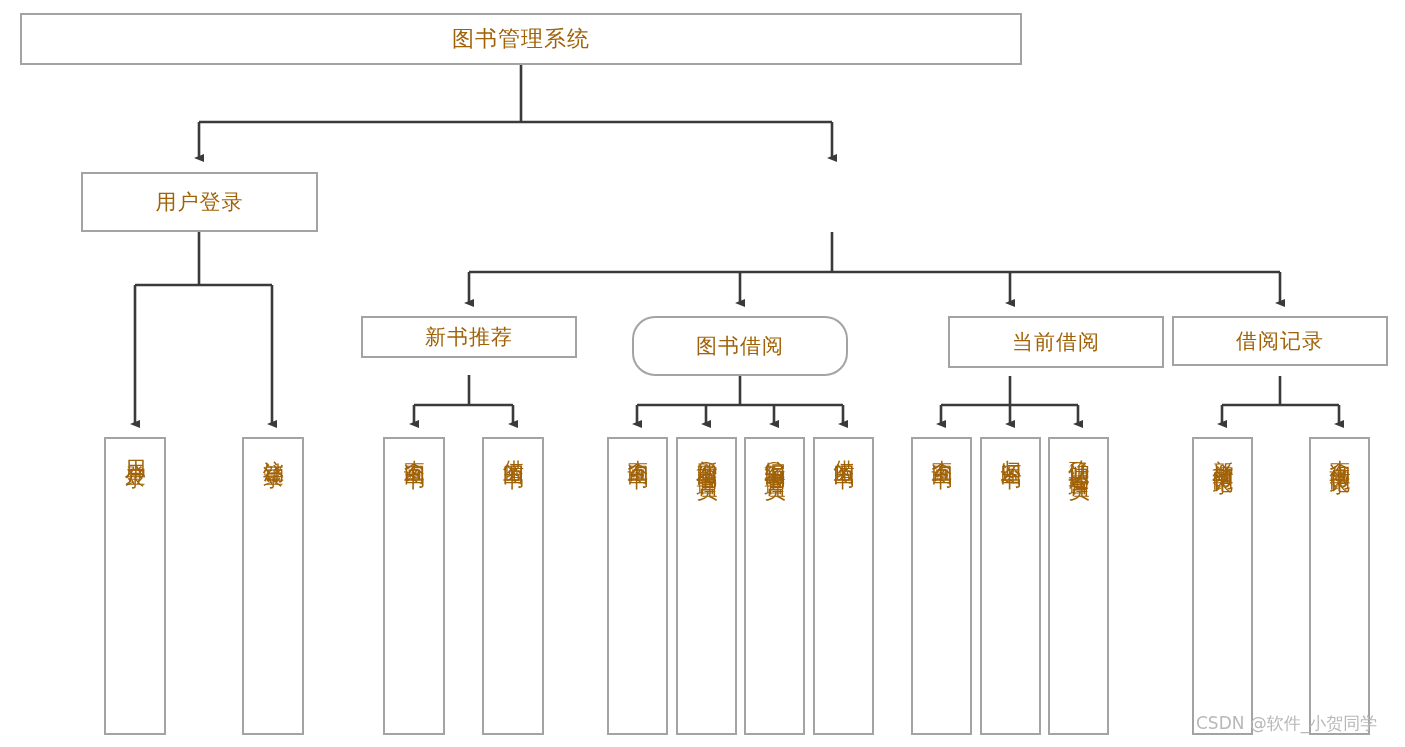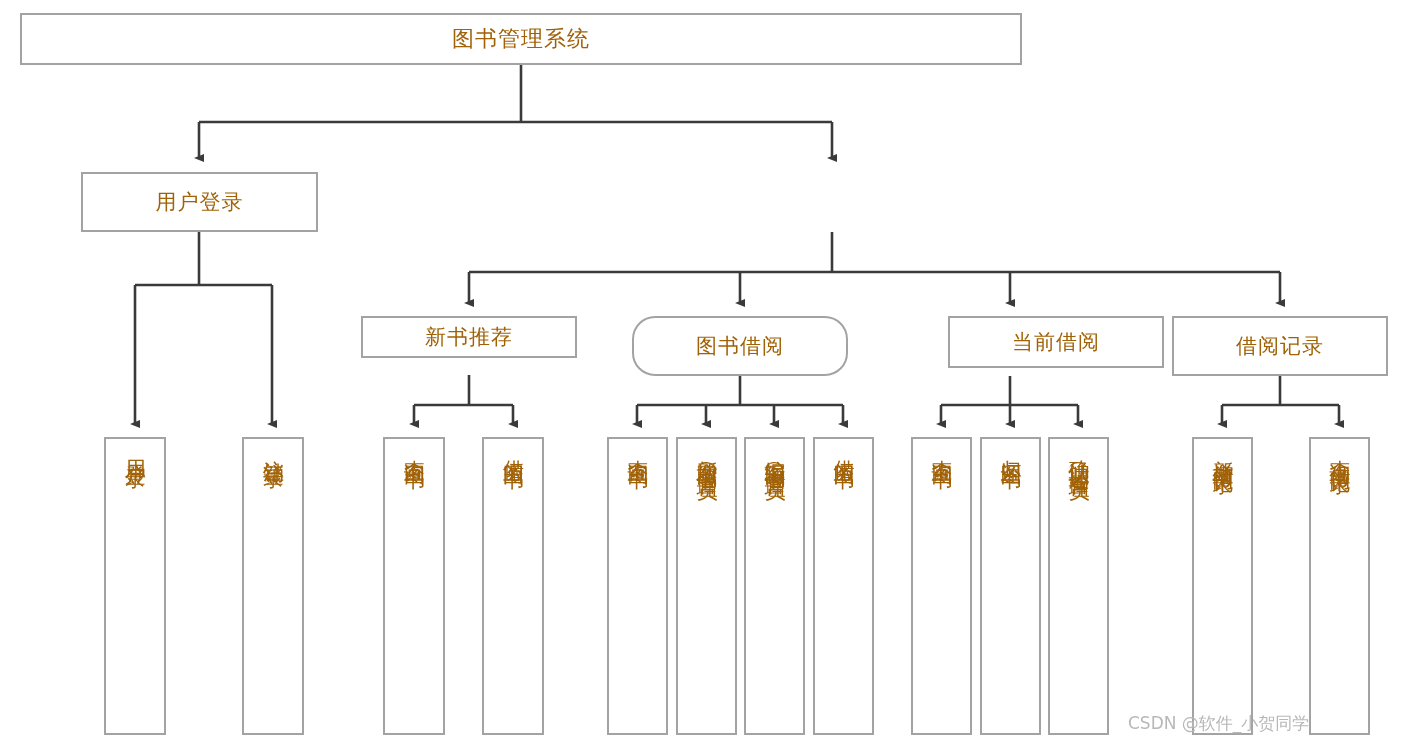--- a/index.html
+++ b/index.html
@@ -54,21 +54,21 @@
     height: 747px;
     pointer-events: none;
   }
   .edge {
     stroke: #3a3a3a;
     stroke-width: 2.6;
     fill: none;
   }
   .watermark {
     position: absolute;
-    left: 1128px;
+    left: 1196px;
     top: 712px;
     font-size: 17px;
     color: #b8b8b8;
     white-space: nowrap;
     font-family: "DejaVu Sans", "Liberation Sans", sans-serif;
   }
 </style>
 </head>
 <body>
 
@@ -132,21 +132,21 @@
 
   <div class="node lvl2" style="left:361px; top:316px; width:216px; height:42px;">
     <span class="htext">新书推荐</span>
   </div>
   <div class="node lvl2" style="left:632px; top:316px; width:216px; height:60px;border-radius:23px;">
     <span class="htext">图书借阅</span>
   </div>
   <div class="node lvl2" style="left:948px; top:316px; width:216px; height:52px;">
     <span class="htext">当前借阅</span>
   </div>
-  <div class="node lvl2" style="left:1172px; top:316px; width:216px; height:60px;">
+  <div class="node lvl2" style="left:1172px; top:316px; width:216px; height:50px;">
     <span class="htext">借阅记录</span>
   </div>
 
   <div class="node leaf" style="left:104px; top:437px; width:62px; height:298px;">
     <span class="vtext">用户登录</span>
   </div>
   <div class="node leaf" style="left:242px; top:437px; width:62px; height:298px;">
     <span class="vtext">注销登录</span>
   </div>
 

